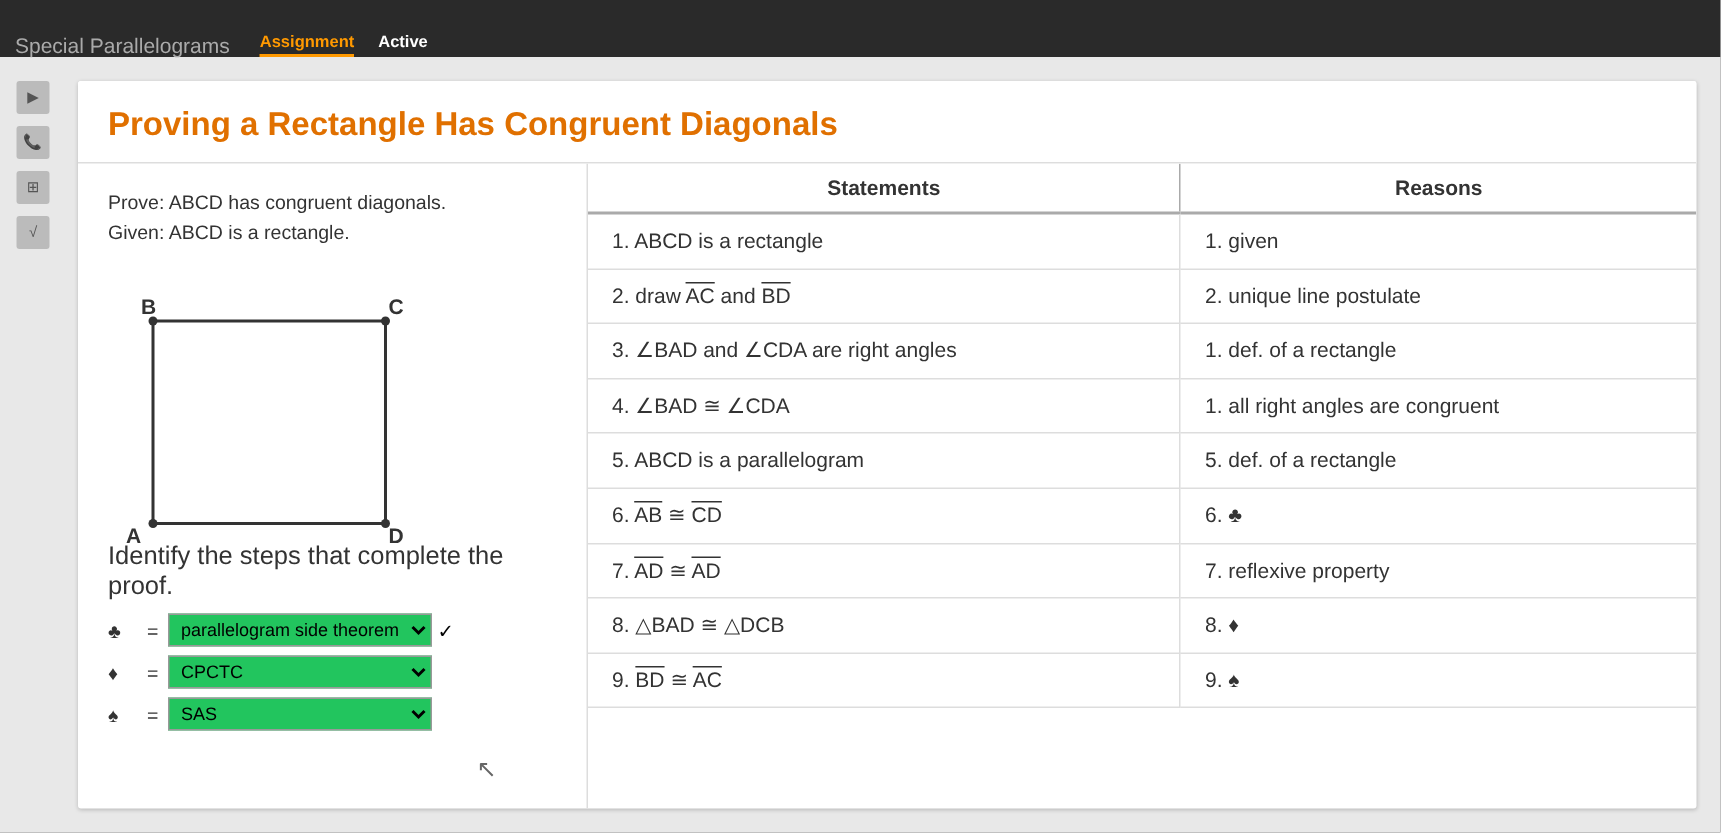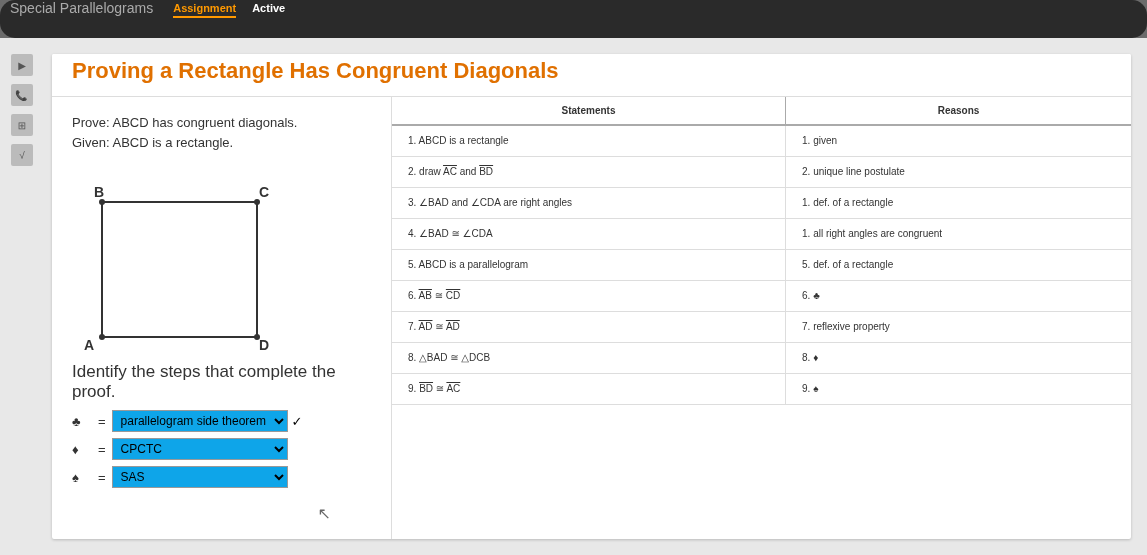--- a/index.html
+++ b/index.html
@@ -8,24 +8,23 @@
       background: #6b6b6b;
       width: 1147px;
       height: 555px;
       overflow: hidden;
     }
 
     .top-bar {
       background: #2a2a2a;
       height: 38px;
       display: flex;
-      align-items: flex-start;
+      align-items: flex-end;
       padding: 0 10px;
       gap: 20px;
-      border-radius: 15px;
     }
 
     .top-bar-title {
       color: #aaa;
       font-size: 14px;
     }
 
     .top-bar-nav {
       display: flex;
       gap: 16px;
@@ -58,21 +57,21 @@
       flex: 1;
       border-radius: 2px;
       overflow: hidden;
       display: flex;
       flex-direction: column;
       box-shadow: 0 1px 3px rgba(0,0,0,0.2);
     }
 
     .card-header {
       background: white;
-      padding: 4px 20px 12px 20px;
+      padding: 16px 20px 12px 20px;
       border-bottom: 1px solid #ddd;
     }
 
     .card-title {
       color: #e07000;
       font-size: 22px;
       font-weight: bold;
     }
 
     .card-body {
@@ -136,36 +135,36 @@
 
     .step-equals {
       color: #333;
       margin: 0 2px;
     }
 
     select {
       font-size: 12px;
       padding: 2px 4px;
       border: 1px solid #999;
-      background: #0ea5e9;
+      background: #22c55e;
       cursor: pointer;
       height: 22px;
     }
 
     .right-panel {
       flex: 1;
       overflow-y: auto;
       display: flex;
       flex-direction: column;
     }
 
     .proof-table {
       width: 100%;
       border-collapse: collapse;
-      font-size: 10px;
+      font-size: 14px;
     }
 
     .proof-table thead tr th {
       background: white;
       font-weight: bold;
       text-align: center;
       padding: 8px 16px;
       border-bottom: 2px solid #aaa;
       border-right: 1px solid #aaa;
       color: #333;

